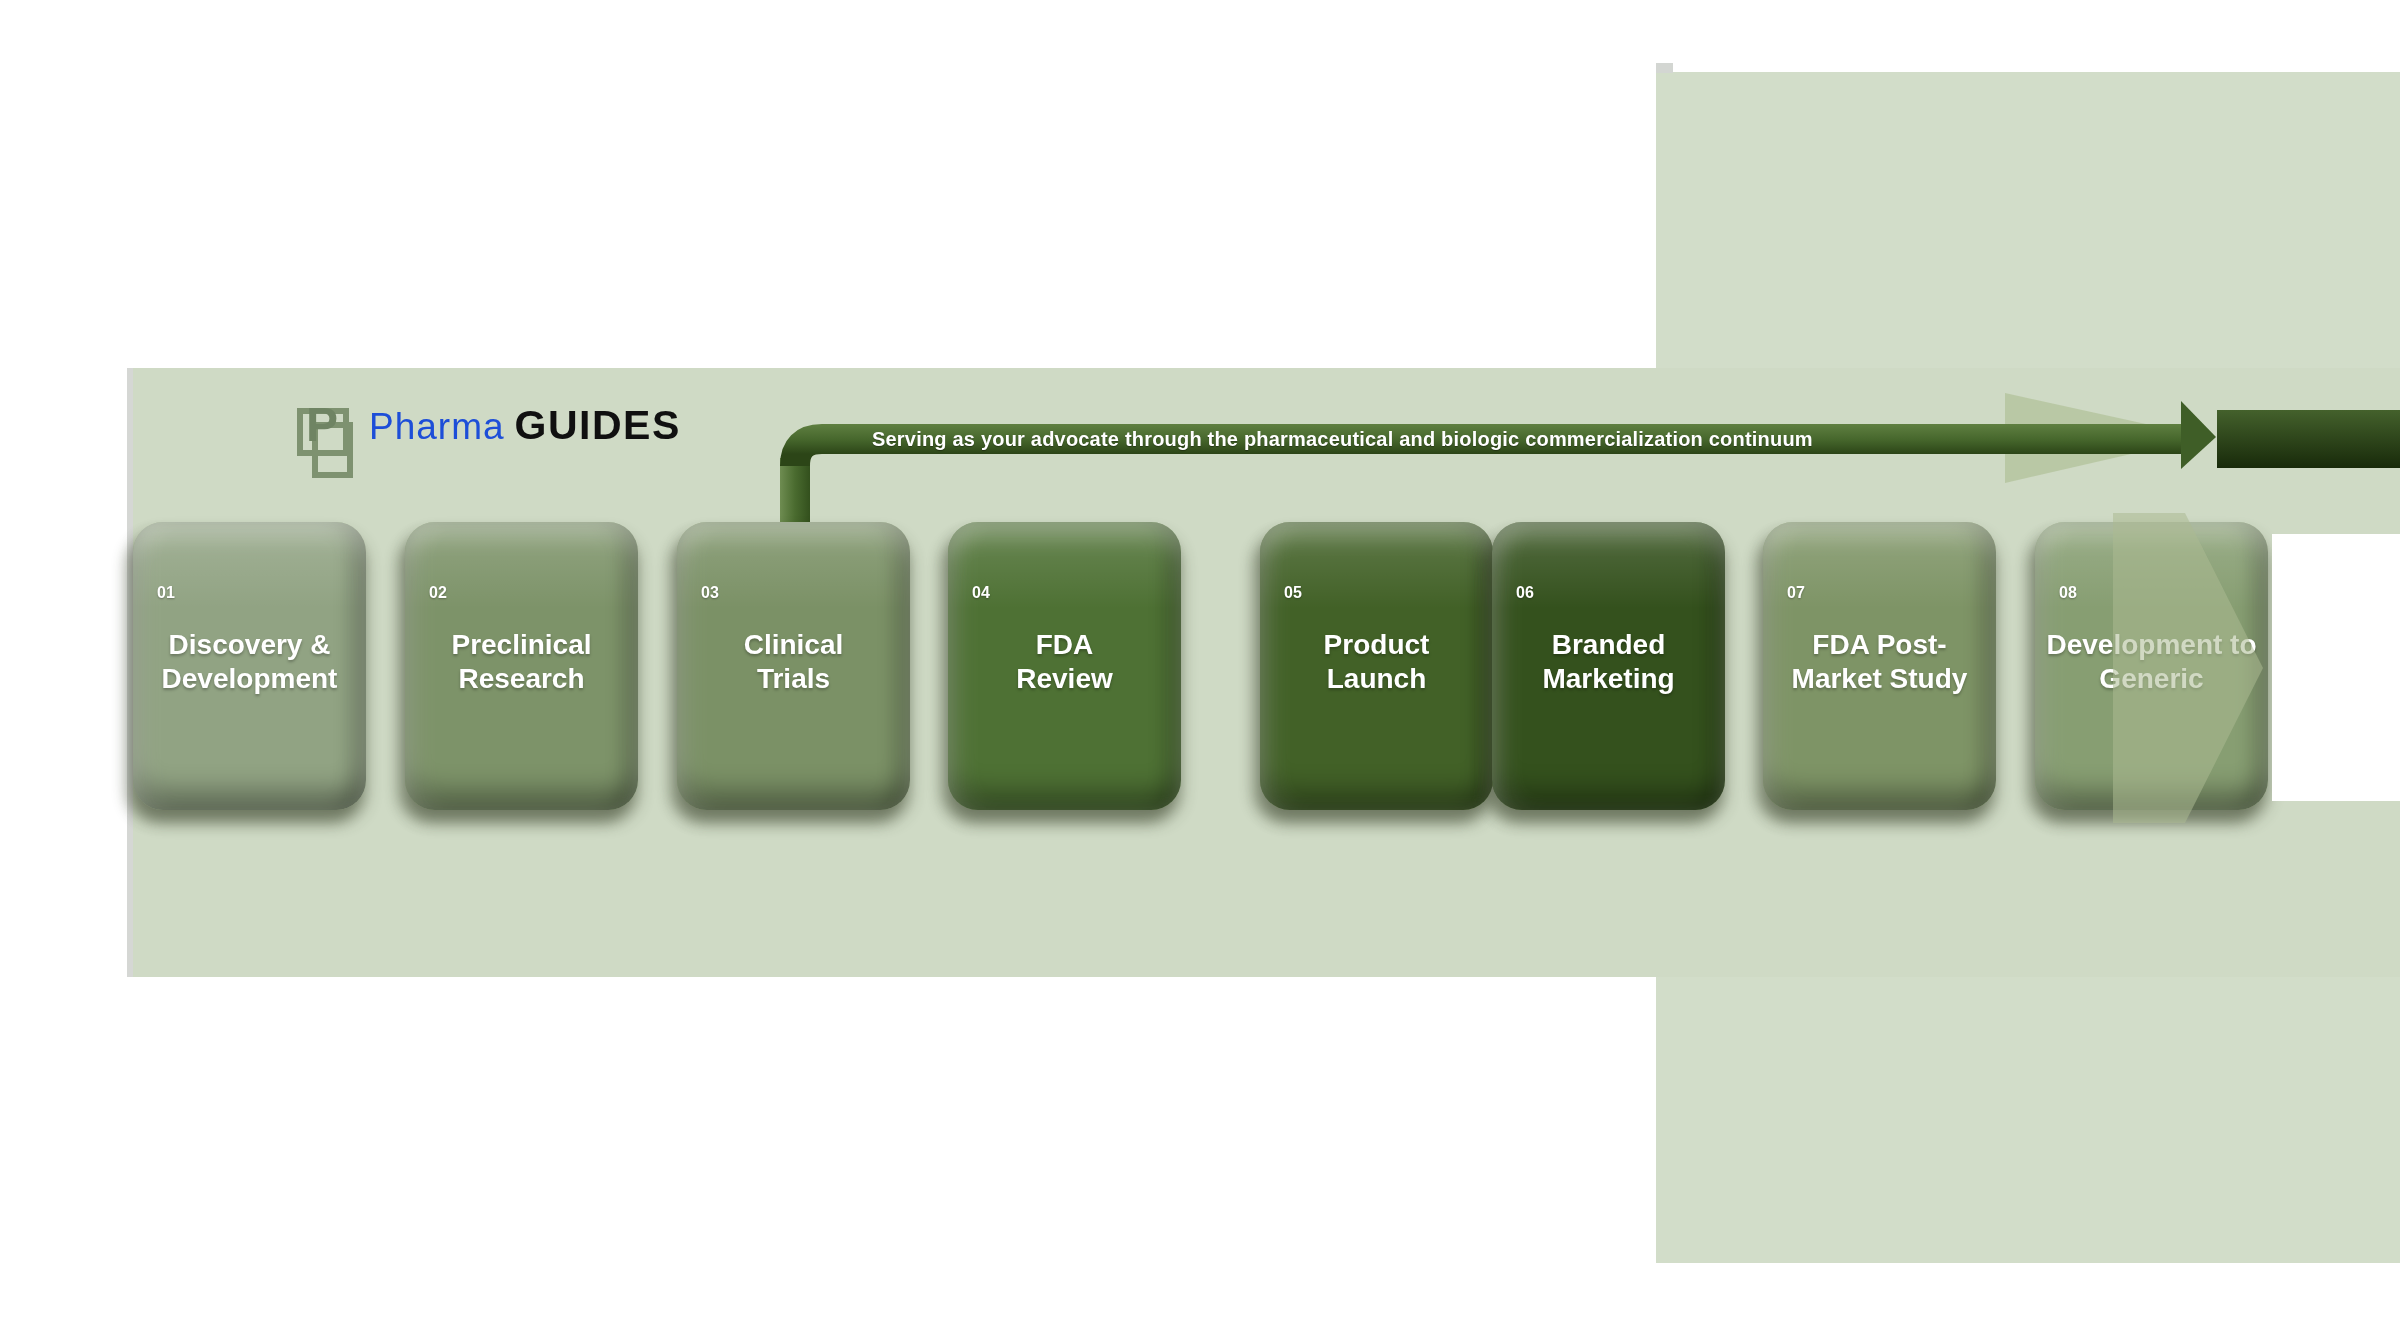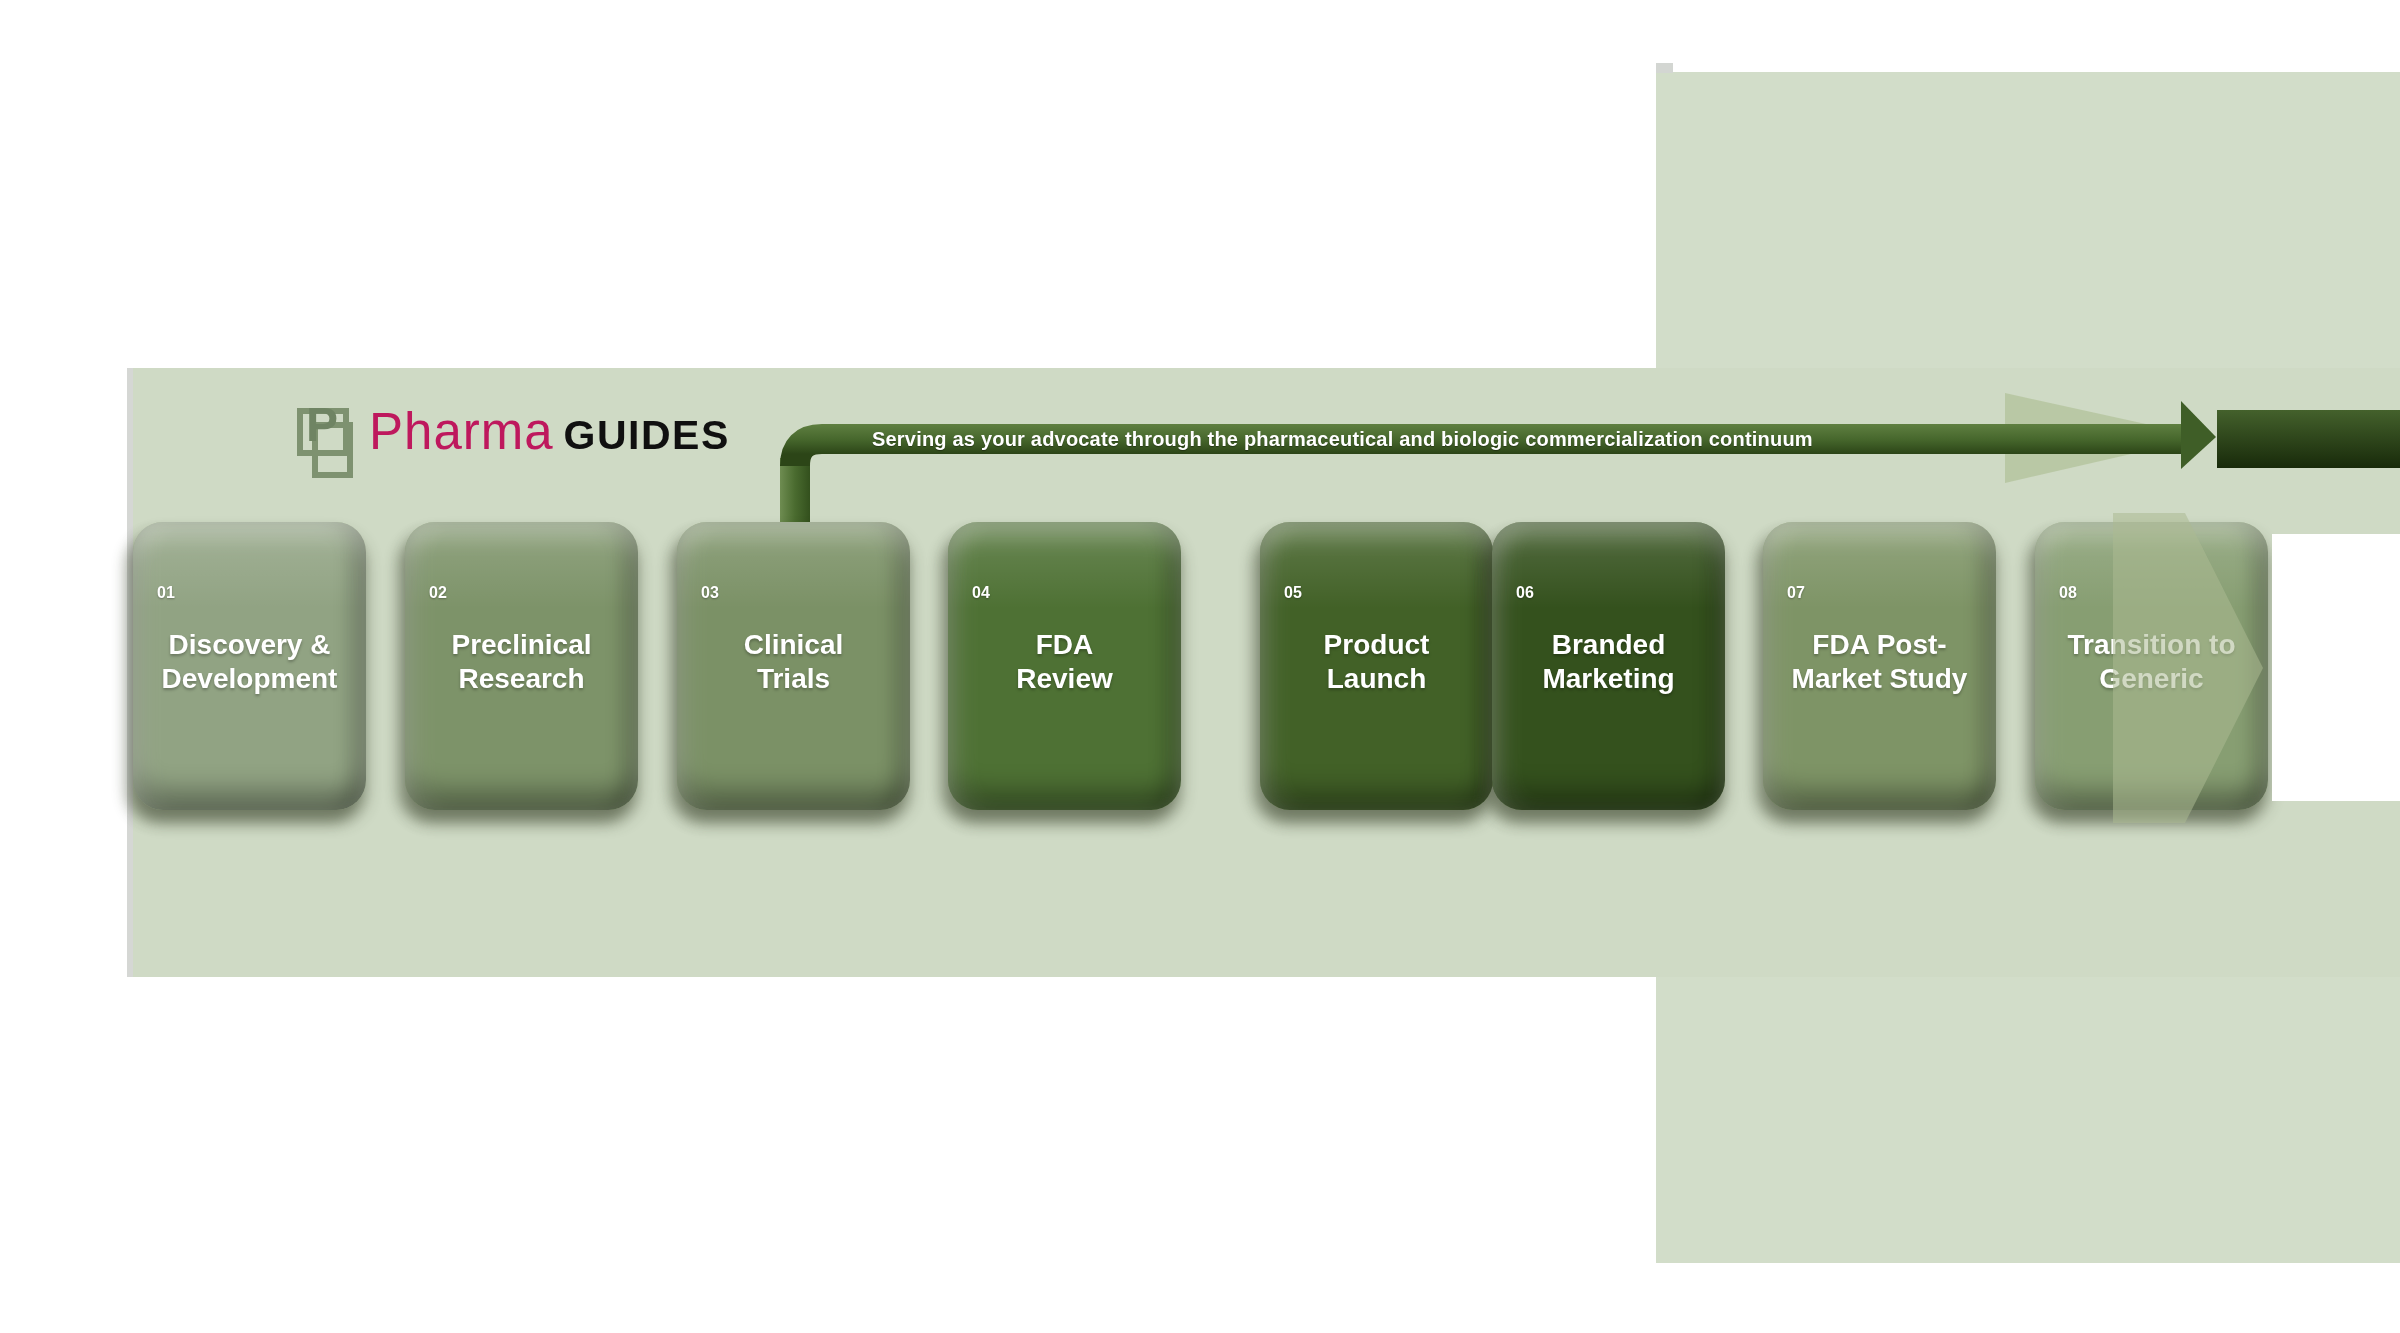--- a/index.html
+++ b/index.html
@@ -22,21 +22,21 @@
     color:#ffffff;font-size:20px;font-weight:700;letter-spacing:.2px;white-space:nowrap;
     text-shadow:0 1px 1px rgba(0,0,0,.35);
   }
 
   
   .logo{position:absolute;left:297px;top:402px;display:flex;align-items:baseline;z-index:2;}
   .logo-mark{position:relative;width:58px;height:68px;align-self:flex-start;margin-top:2px;}
   .logo-sq1{position:absolute;left:0;top:4px;width:40px;height:36px;border:6px solid #7e9270;}
   .logo-sq2{position:absolute;left:15px;top:18px;width:29px;height:44px;border:6px solid #7e9270;}
   .logo-p{position:absolute;left:9px;top:-7px;font-size:48px;font-weight:700;color:#6f8463;}
-  .logo-pharma{font-size:51px;font-weight:400;color:#be185d;margin-left:14px;letter-spacing:1px;}
+  .logo-pharma{font-size:37px;font-weight:400;color:#1d4ed8;margin-left:14px;letter-spacing:1px;}
   .logo-guides{font-size:41px;font-weight:700;color:#101010;margin-left:10px;letter-spacing:1.5px;}
 
   
   .steps{position:absolute;left:0;top:0;width:2400px;height:1333px;z-index:2;}
   .step{
     position:absolute;top:522px;width:233px;height:288px;border-radius:30px;
     background-image:linear-gradient(180deg,rgba(255,255,255,.16),rgba(255,255,255,0) 30%);
     box-shadow:
       inset 0 16px 20px rgba(255,255,255,.25),
       inset 16px 0 20px rgba(255,255,255,.10),
@@ -159,21 +159,21 @@
     <div class="step s7" style="background-color: rgb(126, 148, 102);">
       <div class="step-num">07</div>
       <div class="step-title">
         <span>FDA Post-</span>
         <span>Market Study</span>
       </div>
     </div>
     <div class="step s8" style="background-color: rgb(135, 158, 114);">
       <div class="step-num">08</div>
       <div class="step-title">
-        <span>Transition to</span>
+        <span>Development to</span>
         <span>Generic</span>
       </div>
     </div>
   </div>
 
   <div class="chevron-overlay"></div>
   <div class="white-rect"></div>
 
 </div>
 

